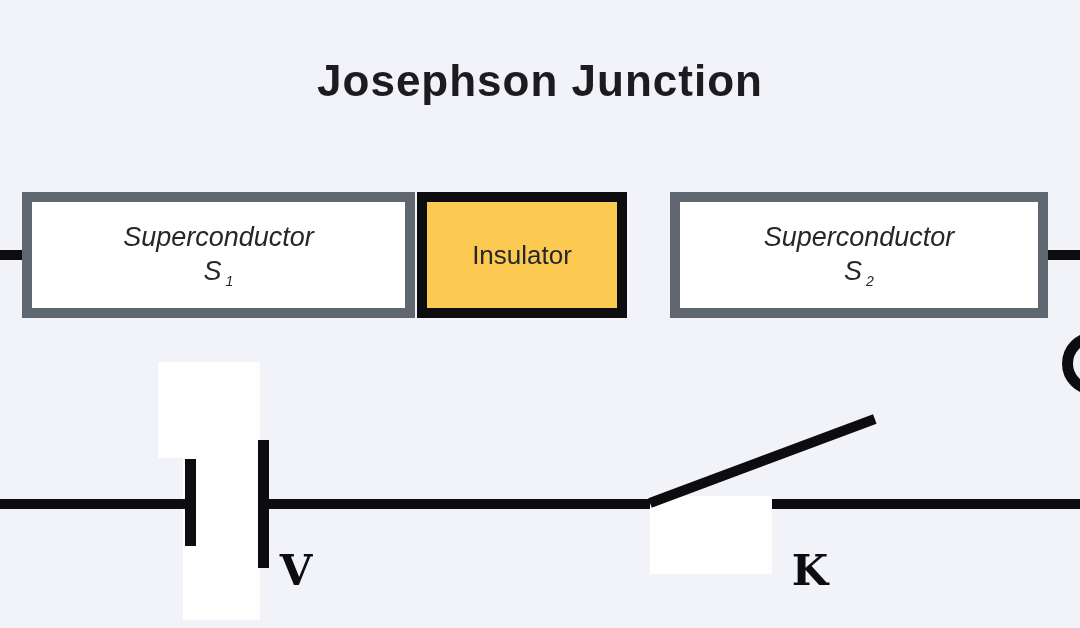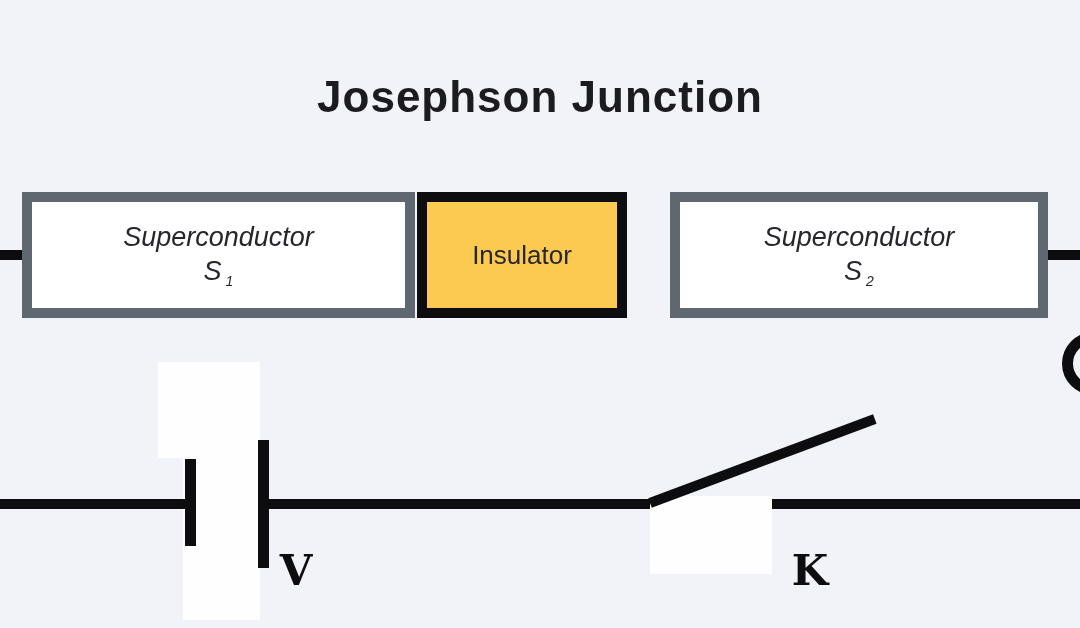--- a/index.html
+++ b/index.html
@@ -6,21 +6,21 @@
   #page {
     position: relative;
     width: 1080px; height: 628px;
     overflow: hidden;
     background: var(--background, #f2f3f8);
     font-family: "Liberation Sans", sans-serif;
   }
 
   
   .page-title {
-    position: absolute; top: 72px; left: 0; width: 100%;
+    position: absolute; top: 56px; left: 0; width: 100%;
     text-align: center;
     font-size: 44px; font-weight: 800; letter-spacing: 1px;
     color: var(--title-text, #1b1b20);
   }
 
   
   .jbox {
     position: absolute; top: 192px; height: 126px;
     box-sizing: border-box;
     display: flex; flex-direction: column;

